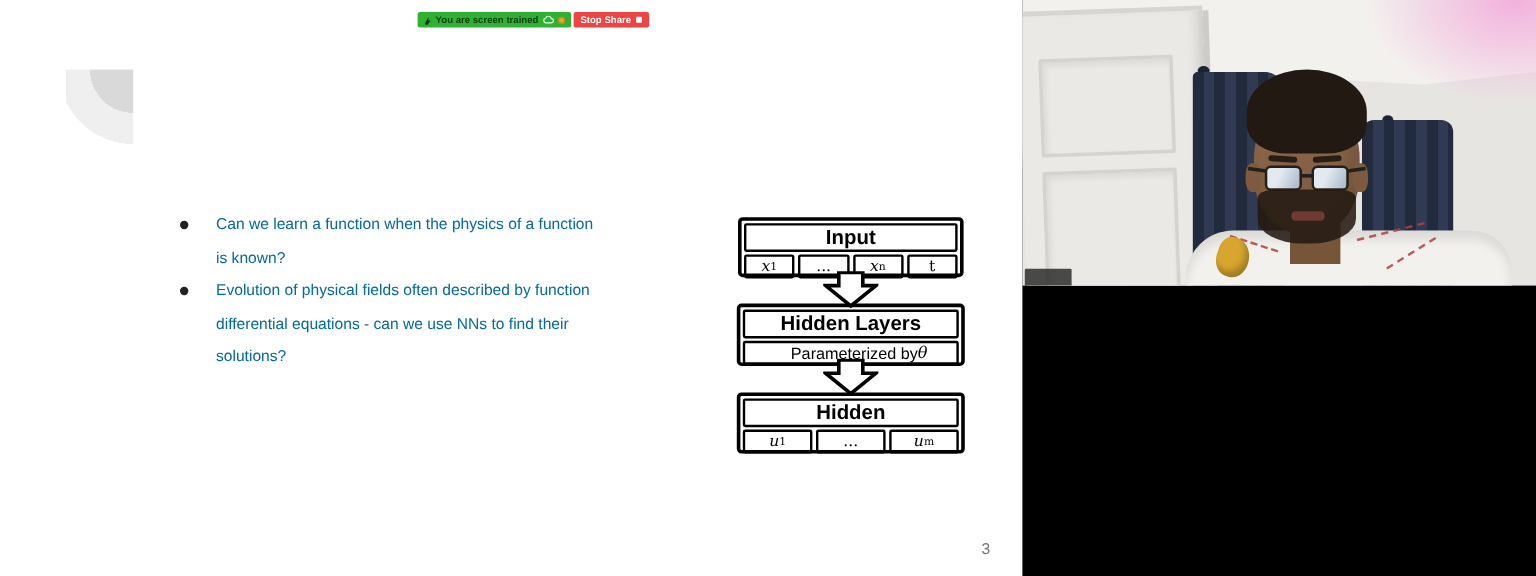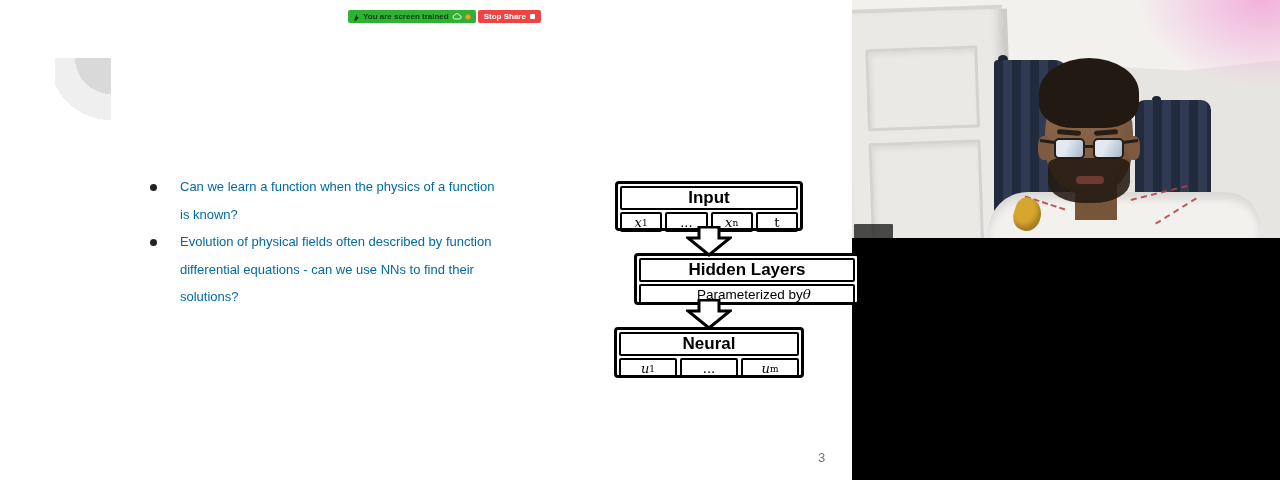--- a/index.html
+++ b/index.html
@@ -146,34 +146,34 @@
             <i>t</i>
             <sub></sub>
           </span>
       </div>
     </div>
 
     <svg class="darrow" style="left:686px;top:226px;" width="46" height="31" viewBox="0 0 46 31">
       <polygon points="13,1 33,1 33,12 44,12 23,29 2,12 13,12" fill="#ffffff" stroke="#000000" stroke-width="3" stroke-linejoin="miter"></polygon>
     </svg>
 
-    <div class="dbox" style="left:614px;top:253px;width:226px;height:52px;margin-left:20px;">
+    <div class="dbox" style="left:614px;top:253px;width:190px;height:52px;">
       <div class="drow label-row" style="flex:1.1;">Hidden Layers</div>
       <div class="drow sub-row" style="flex:1;">
         <span>Parameterized by </span>
           <span class="theta">θ</span>
       </div>
     </div>
 
     <svg class="darrow" style="left:686px;top:299px;" width="46" height="31" viewBox="0 0 46 31">
       <polygon points="13,1 33,1 33,12 44,12 23,29 2,12 13,12" fill="#ffffff" stroke="#000000" stroke-width="3" stroke-linejoin="miter"></polygon>
     </svg>
 
     <div class="dbox" style="left:614px;top:327px;width:190px;height:51px;">
-      <div class="drow label-row" style="flex:1;">Neural</div>
+      <div class="drow label-row" style="flex:1;">Hidden</div>
       <div class="cells">
         <span class="cell">
             <i>u</i>
             <sub>1</sub>
           </span>
         <span class="cell upright">
             <i>...</i>
             <sub></sub>
           </span>
         <span class="cell">

